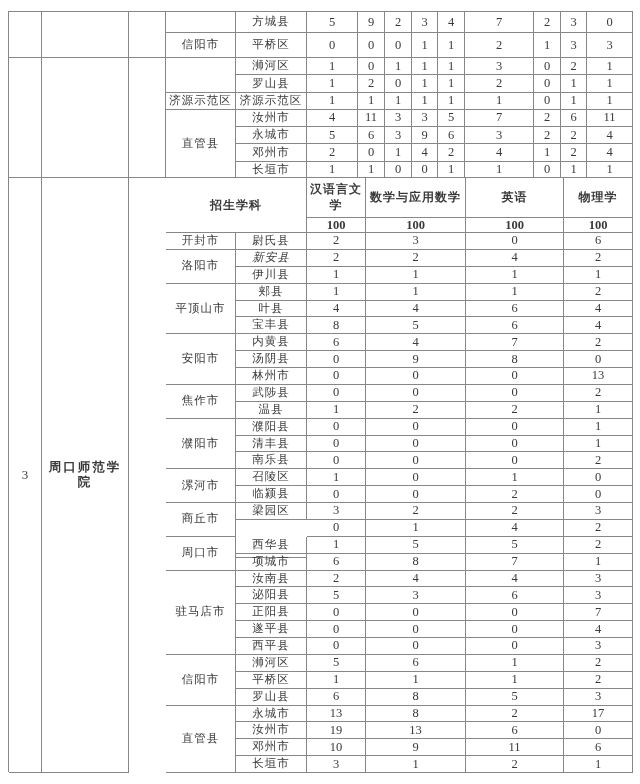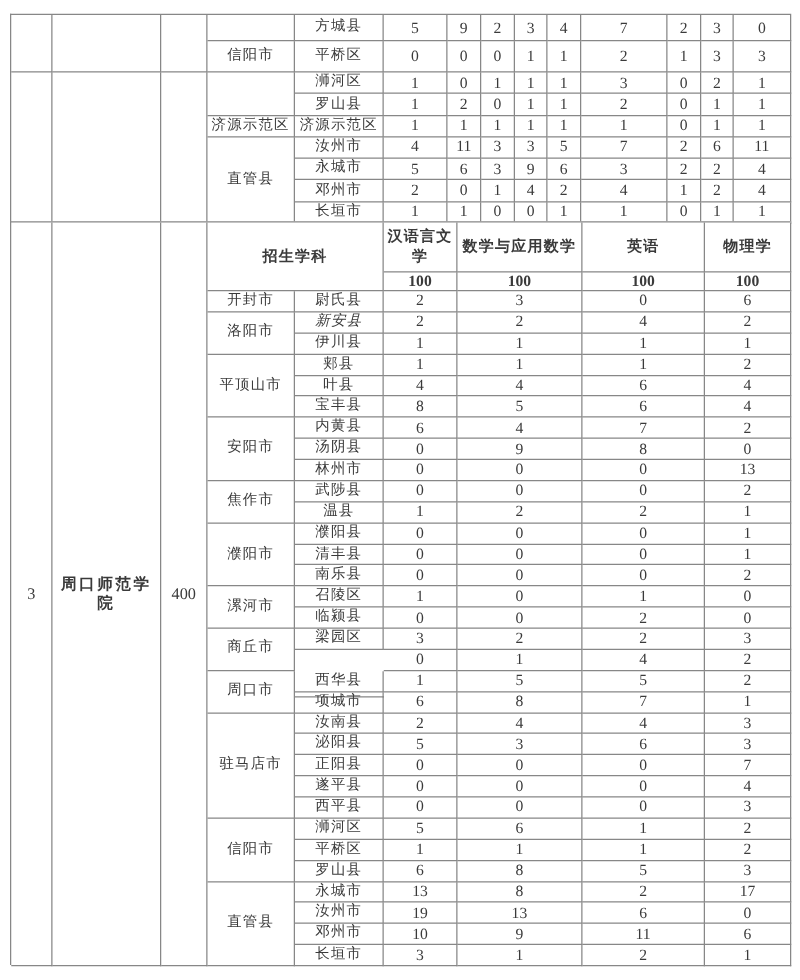--- a/index.html
+++ b/index.html
@@ -164,21 +164,20 @@
       <div class="cell num" style="grid-area: 9 / 9 / span 1 / span 1;">0</div>
       <div class="cell num" style="grid-area: 9 / 10 / span 1 / span 1;">1</div>
       <div class="cell num" style="grid-area: 9 / 11 / span 1 / span 1;">1</div>
       <div class="cell num" style="grid-area: 9 / 12 / span 1 / span 1;">0</div>
       <div class="cell num" style="grid-area: 9 / 13 / span 1 / span 1;">1</div>
       <div class="cell num" style="grid-area: 9 / 14 / span 1 / span 1;">1</div>
     </div>
   <div class="grid grid-b" id="gridB">
       <div class="cell num idx" style="grid-area: 1 / 1 / span 34 / span 1;">3</div>
       <div class="cell schoolname" style="grid-area: 1 / 2 / span 34 / span 1; font-weight: bold;">周口师范学院</div>
-      <div class="cell num idx" style="grid-area: 1 / 3 / span 34 / span 1;">400</div>
       <div class="cell cnb subj" style="grid-area: 1 / 6 / span 1 / span 1;">汉语言文学</div>
       <div class="cell cnb" style="grid-area: 1 / 4 / span 2 / span 2;">招生学科</div>
       <div class="cell cnb subj" style="grid-area: 1 / 7 / span 1 / span 1;">数学与应用数学</div>
       <div class="cell cnb subj" style="grid-area: 1 / 9 / span 1 / span 1;">物理学</div>
       <div class="cell cnb subj" style="grid-area: 1 / 8 / span 1 / span 1;">英语</div>
       <div class="cell numb" style="grid-area: 2 / 6 / span 1 / span 1;">100</div>
       <div class="cell numb" style="grid-area: 2 / 7 / span 1 / span 1;">100</div>
       <div class="cell numb" style="grid-area: 2 / 8 / span 1 / span 1;">100</div>
       <div class="cell numb" style="grid-area: 2 / 9 / span 1 / span 1;">100</div>
       <div class="cell cn" style="grid-area: 3 / 4 / span 1 / span 1;">开封市</div>

